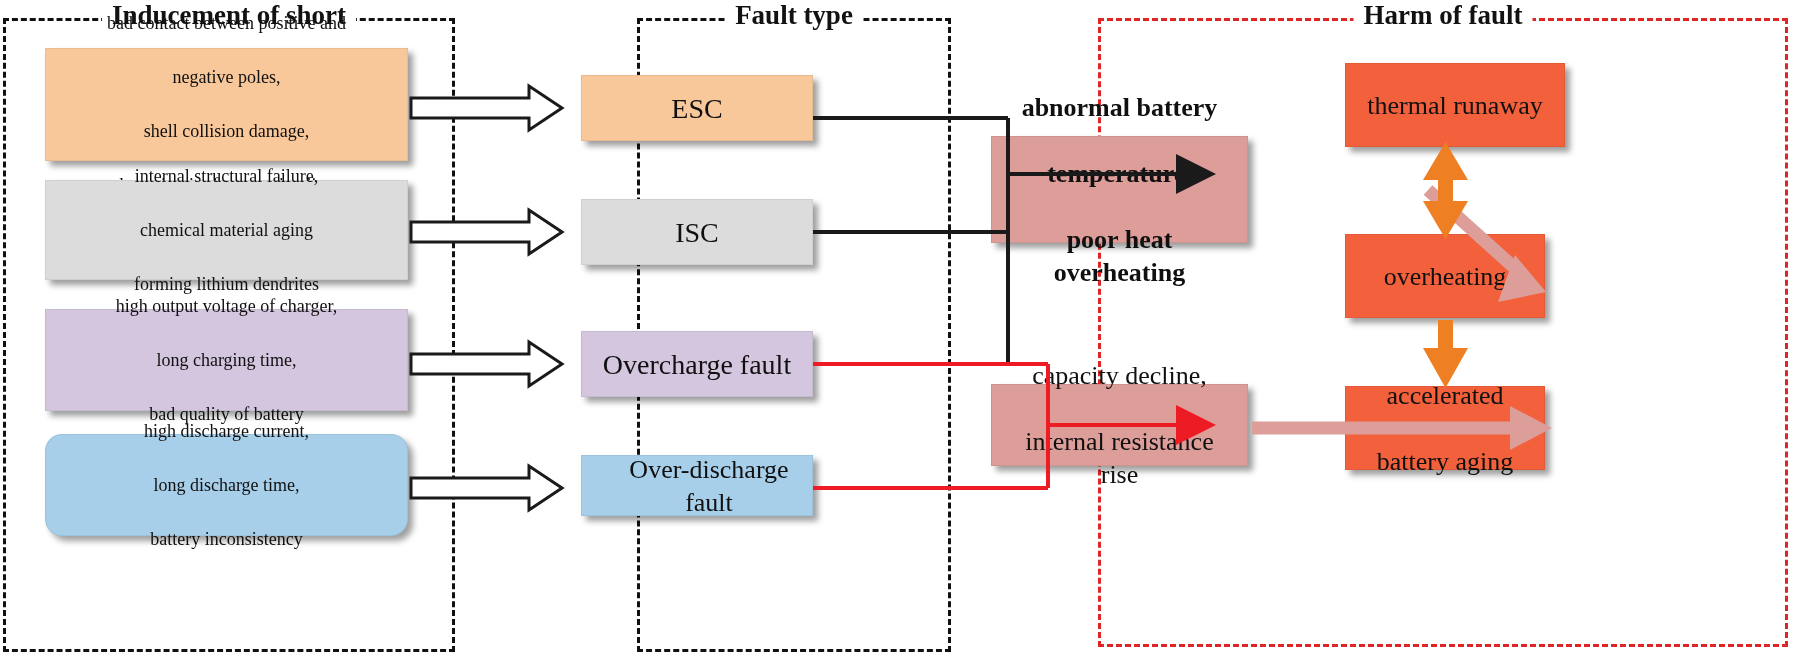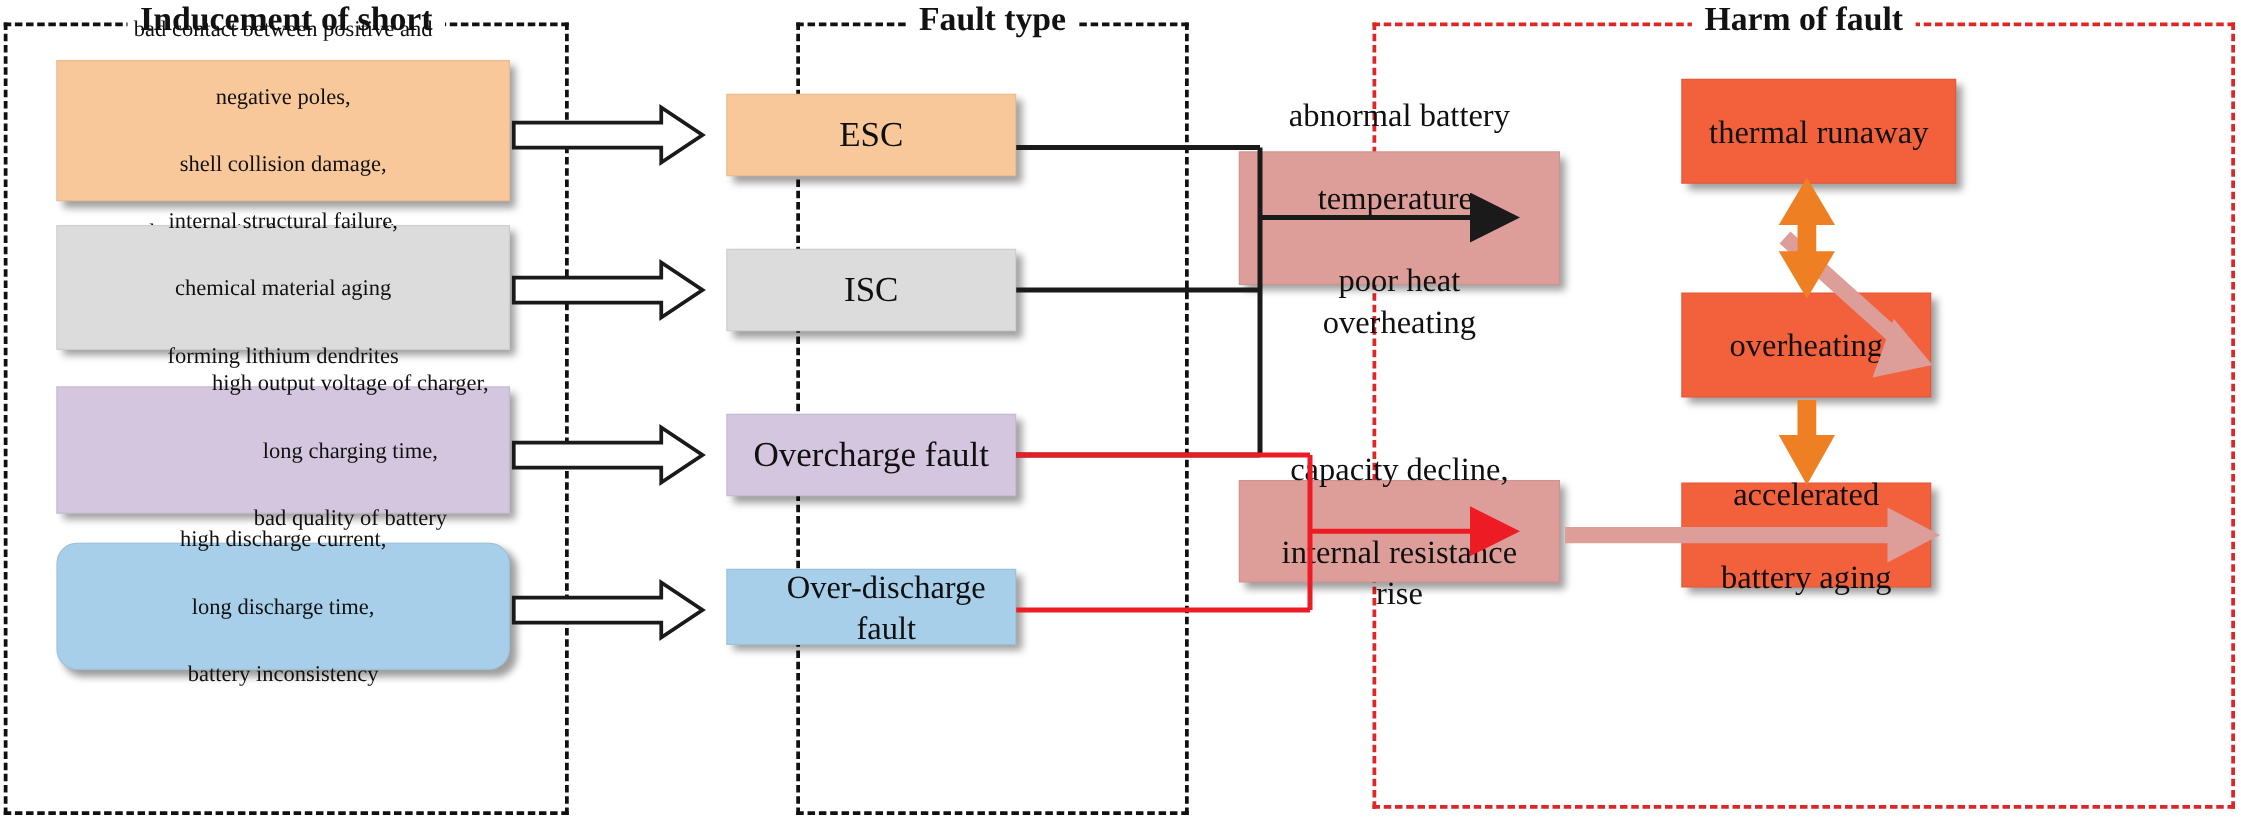--- a/index.html
+++ b/index.html
@@ -50,21 +50,21 @@
           <span>shell collision damage,</span><br>
           <span>short circuit of connecting lines</span></span>
   </div>
 
   <div class="box f18" style="left:45px;top:180px;width:363px;height:100px;background:#dcdcdc;">
     <span><span>internal structural failure,</span><br>
           <span>chemical material aging</span><br>
           <span>forming lithium dendrites</span></span>
   </div>
 
-  <div class="box f18" style="left:45px;top:309px;width:363px;height:102px;background:#d3c6de;justify-content:flex-end;">
+  <div class="box f18" style="left:45px;top:309px;width:363px;height:102px;background:#d3c6de;">
     <span><span>high output voltage of charger,</span><br>
           <span>long charging time,</span><br>
           <span>bad quality of battery</span></span>
   </div>
 
   <div class="box f18" style="left:45px;top:434px;width:363px;height:102px;background:#a7cfe9;border-radius:17px;">
     <span><span>high discharge current,</span><br>
           <span>long discharge time,</span><br>
           <span>battery inconsistency</span></span>
   </div>
@@ -75,21 +75,21 @@
   <div class="box f24" style="left:581px;top:199px;width:232px;height:66px;background:#dcdcdc;">
     <span>ISC</span>
   </div>
   <div class="box f24" style="left:581px;top:331px;width:232px;height:66px;background:#d3c6de;">
     <span>Overcharge fault</span>
   </div>
   <div class="box f22" style="left:581px;top:455px;width:232px;height:61px;background:#a7cfe9;padding-left:24px;">
     <span>Over-discharge fault</span>
   </div>
 
-  <div class="box f22" style="left:991px;top:121px;width:257px;height:107px;background:#dd9e9a;">
+  <div class="box f22" style="left:991px;top:136px;width:257px;height:107px;background:#dd9e9a;font-weight:bold;">
     <span><span>abnormal battery</span><br>
           <span>temperature,</span><br>
           <span>poor heat overheating</span></span>
   </div>
 
   <div class="box f22" style="left:991px;top:384px;width:257px;height:82px;background:#dd9e9a;">
     <span><span>capacity decline,</span><br>
           <span>internal resistance rise</span></span>
   </div>
 

